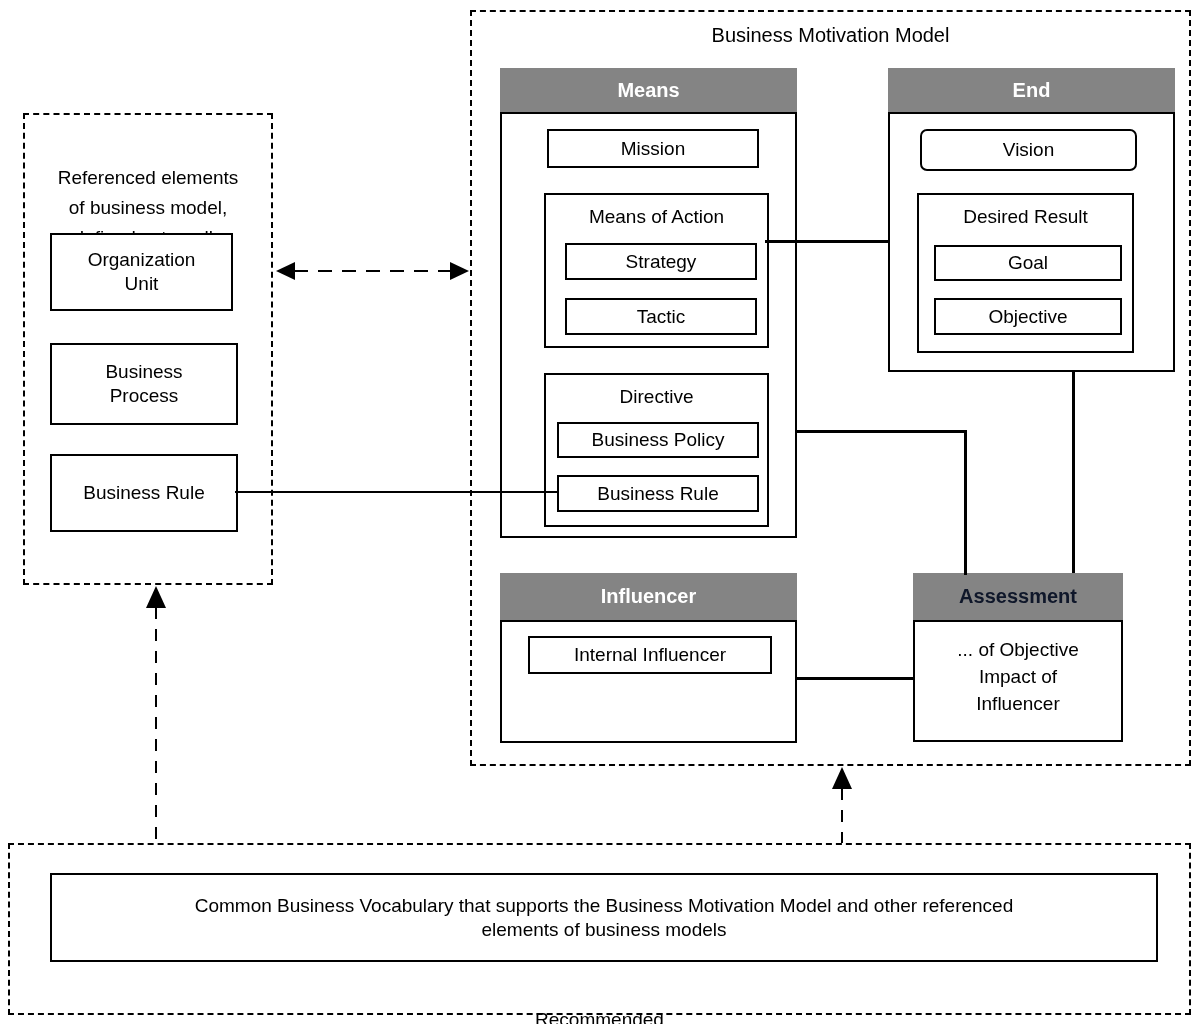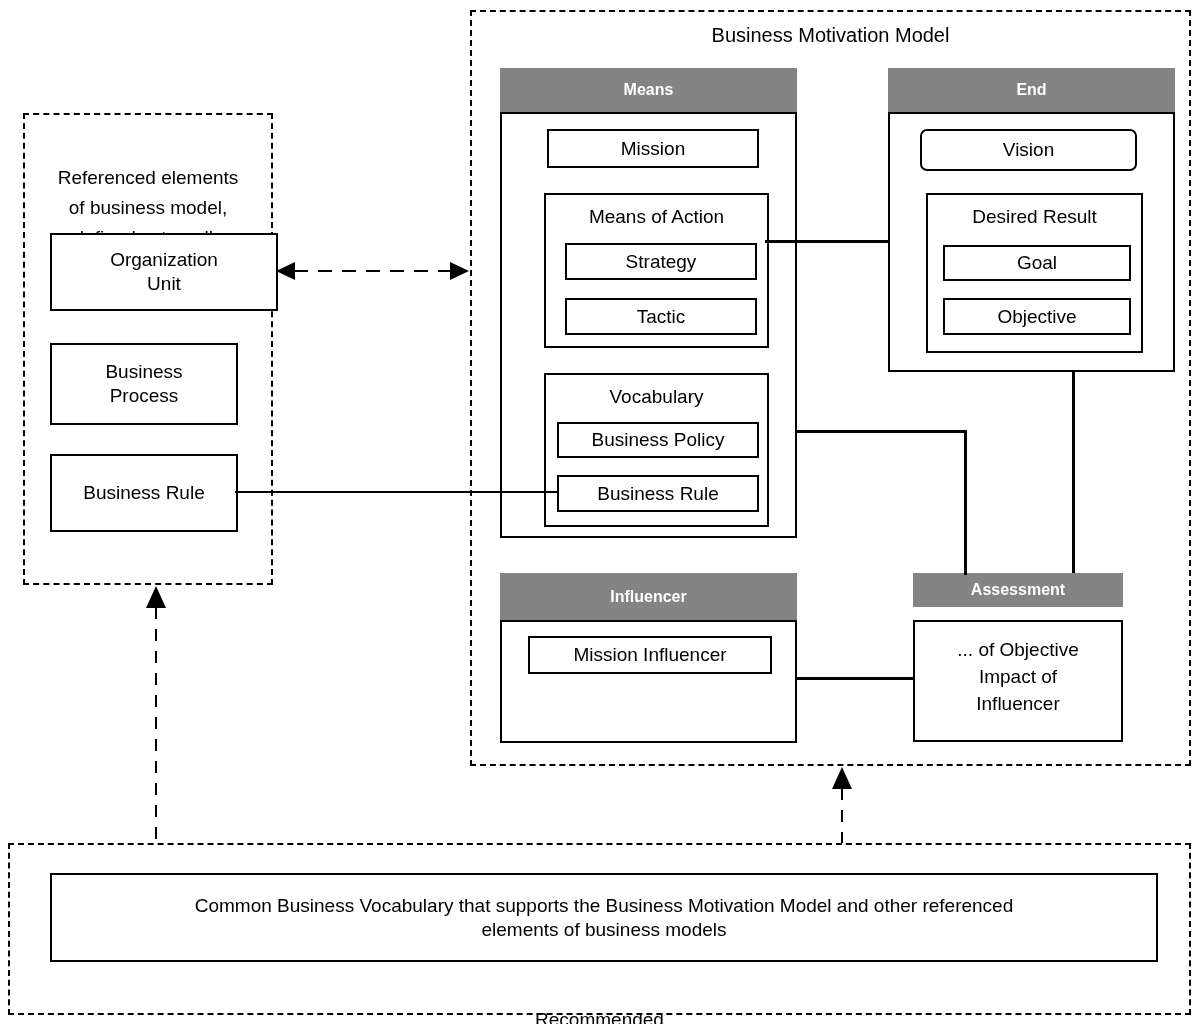--- a/index.html
+++ b/index.html
@@ -4,21 +4,21 @@
 <style>
   html,body{margin:0;padding:0;background:#ffffff;}
   .canvas{
     position:relative;width:1200px;height:1024px;background:#ffffff;
     font-family:"Liberation Sans", sans-serif;color:#000;overflow:hidden;
   }
   .dashed-box{position:absolute;border:2px dashed #000;background:transparent;box-sizing:border-box;}
   .sec{position:absolute;box-sizing:border-box;}
   .sec-header{
     position:absolute;top:0;left:0;right:0;box-sizing:border-box;
-    background:#848484;color:#fff;font-weight:bold;font-size:16px;
+    background:#848484;color:#fff;font-weight:bold;font-size:20px;
     display:flex;align-items:center;justify-content:center;
   }
   .sec-body{
     position:absolute;left:0;right:0;bottom:0;box-sizing:border-box;
     border:2px solid #000;background:#fff;
   }
   .box{
     position:absolute;box-sizing:border-box;border:2px solid #000;background:#fff;
     display:flex;align-items:center;justify-content:center;text-align:center;
     font-size:19px;line-height:24px;
@@ -49,60 +49,60 @@
   <div class="sec" style="left:500px;top:68px;width:297px;height:470px;">
     <div class="sec-header" style="height: 44px; background: rgb(132, 132, 132); color: rgb(255, 255, 255);" data-bind="bmm.means.header">Means</div>
     <div class="sec-body" style="top:44px;">
       <div class="box" style="left:45px;top:15px;width:212px;height:39px;" data-bind="bmm.means.mission">Mission</div>
       <div class="box" style="left:42px;top:79px;width:225px;height:155px;align-items:flex-start;">
         <div class="group-label" style="top:10px;" data-bind="bmm.means.course_of_action.label">Means of Action</div>
         <div class="box" style="left:19px;top:48px;width:192px;height:37px;" data-bind="bmm.means.course_of_action.strategy">Strategy</div>
         <div class="box" style="left:19px;top:103px;width:192px;height:37px;" data-bind="bmm.means.course_of_action.tactic">Tactic</div>
       </div>
       <div class="box" style="left:42px;top:259px;width:225px;height:154px;align-items:flex-start;">
-        <div class="group-label" style="top:10px;" data-bind="bmm.means.directive.label">Vocabulary</div>
+        <div class="group-label" style="top:10px;" data-bind="bmm.means.directive.label">Directive</div>
         <div class="box" style="left:11px;top:47px;width:202px;height:36px;" data-bind="bmm.means.directive.business_policy">Business Policy</div>
         <div class="box" style="left:11px;top:100px;width:202px;height:37px;" data-bind="bmm.means.directive.business_rule">Business Rule</div>
       </div>
     </div>
   </div>
 
   <div class="sec" style="left:888px;top:68px;width:287px;height:304px;">
     <div class="sec-header" style="height: 44px; background: rgb(132, 132, 132); color: rgb(255, 255, 255);" data-bind="bmm.end.header">End</div>
     <div class="sec-body" style="top:44px;">
       <div class="box" style="left:30px;top:15px;width:217px;height:42px;border-radius:7px;" data-bind="bmm.end.vision">Vision</div>
-      <div class="box" style="left:36px;top:79px;width:217px;height:160px;align-items:flex-start;">
+      <div class="box" style="left:27px;top:79px;width:217px;height:160px;align-items:flex-start;">
         <div class="group-label" style="top:10px;" data-bind="bmm.end.desired_result.label">Desired Result</div>
         <div class="box" style="left:15px;top:50px;width:188px;height:36px;" data-bind="bmm.end.desired_result.goal">Goal</div>
         <div class="box" style="left:15px;top:103px;width:188px;height:37px;" data-bind="bmm.end.desired_result.objective">Objective</div>
       </div>
     </div>
   </div>
 
   <div class="sec" style="left:500px;top:573px;width:297px;height:170px;">
     <div class="sec-header" style="height: 47px; background: rgb(132, 132, 132); color: rgb(255, 255, 255);" data-bind="bmm.influencer.header">Influencer</div>
     <div class="sec-body" style="top:47px;">
-      <div class="box" style="left:26px;top:14px;width:244px;height:38px;" data-bind="bmm.influencer.external">Mission Influencer</div>
+      <div class="box" style="left:26px;top:14px;width:244px;height:38px;" data-bind="bmm.influencer.external">Internal Influencer</div>
     </div>
   </div>
 
   <div class="sec" style="left:913px;top:573px;width:210px;height:169px;">
-    <div class="sec-header" style="height: 34px; background: rgb(132, 132, 132); color: #ffffff;" data-bind="bmm.assessment.header">Assessment</div>
+    <div class="sec-header" style="height: 47px; background: rgb(132, 132, 132); color: #0f172a;" data-bind="bmm.assessment.header">Assessment</div>
     <div class="sec-body" style="top:47px;">
       <div class="group-label" style="top:14px;line-height:27px;" data-bind-lines="bmm.assessment.body_lines">... of Objective
 Impact of
 Influencer</div>
     </div>
   </div>
 
   <div class="dashed-box" style="left:23px;top:113px;width:250px;height:472px;">
     <div class="center-title italic" style="top:12px;font-size:19px;line-height:30px;" data-bind-lines="referenced.title_lines">Referenced elements
 of business model,
 defined externally</div>
-    <div class="box" style="left:25px;top:118px;width:228px;height:78px;" data-bind-lines="referenced.organization_unit_lines">Organization
+    <div class="box" style="left:25px;top:118px;width:183px;height:78px;" data-bind-lines="referenced.organization_unit_lines">Organization
 Unit</div>
     <div class="box" style="left:25px;top:228px;width:188px;height:82px;" data-bind-lines="referenced.business_process_lines">Business
 Process</div>
     <div class="box" style="left:25px;top:339px;width:188px;height:78px;" data-bind="referenced.business_rule">Business Rule</div>
   </div>
 
   <div class="dashed-box" style="left:8px;top:843px;width:1183px;height:172px;">
     <div class="box" style="left:40px;top:28px;width:1108px;height:89px;" data-bind-lines="vocabulary.text_lines">Common Business Vocabulary that supports the Business Motivation Model and other referenced
 elements of business models</div>
     <div class="center-title italic" style="top:128px;font-size:19px;" data-bind="vocabulary.note">Recommended</div>

